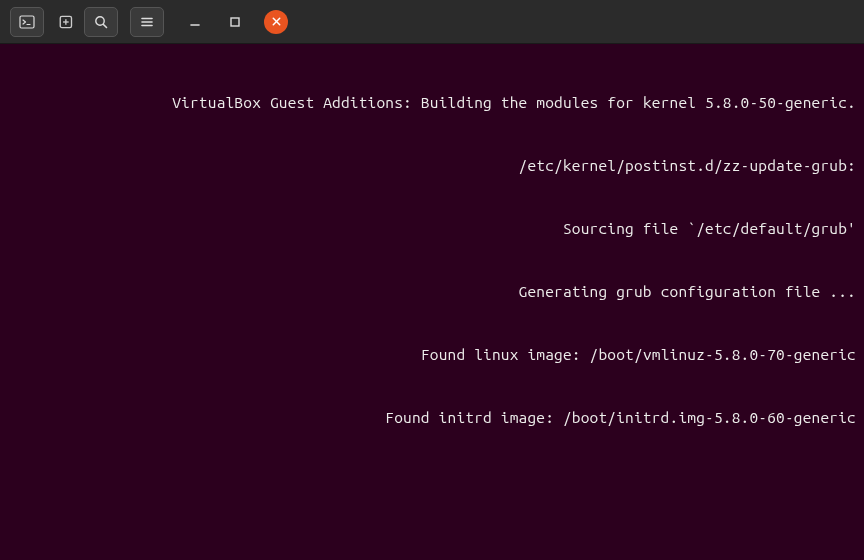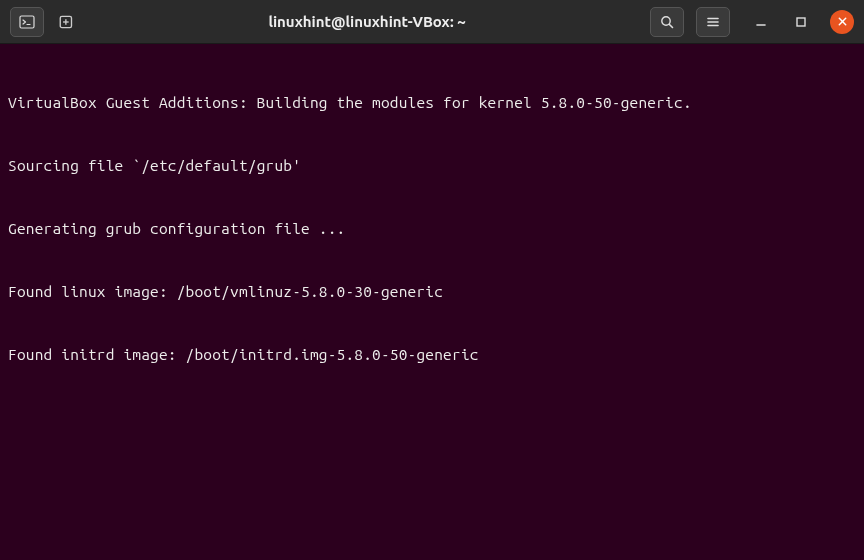--- a/index.html
+++ b/index.html
@@ -97,21 +97,21 @@
       color: #fff;
     }
     .terminal {
       padding: 6px 8px 8px 8px;
       color: #eeeeec;
       font-size: 15.5px;
       line-height: 21px;
       white-space: pre;
       letter-spacing: 0.2px;
     }
-    .line { white-space: pre; }
+    .line { white-space: pre; text-align: right; }
   </style>
 </head>
 <body>
 
 <div class="titlebar">
   <div class="titlebar-left">
     <div class="term-icon-btn">
       <svg viewBox="0 0 16 16">
         <rect x="1" y="2" width="14" height="12" rx="1.5" fill="none" stroke="#ddd" stroke-width="1.2"></rect>
         <path d="M4 6 L6.5 8 L4 10" fill="none" stroke="#ddd" stroke-width="1.2" stroke-linecap="round" stroke-linejoin="round"></path>
@@ -119,21 +119,20 @@
       </svg>
     </div>
     <div class="newtab-btn">
       <svg viewBox="0 0 16 16" width="18" height="18">
         <rect x="2" y="3" width="10" height="10" rx="1.5" fill="none" stroke="#ccc" stroke-width="1.2"></rect>
         <line x1="7" y1="5.5" x2="7" y2="10.5" stroke="#ccc" stroke-width="1.2"></line>
         <line x1="4.5" y1="8" x2="9.5" y2="8" stroke="#ccc" stroke-width="1.2"></line>
       </svg>
     </div>
   </div>
-  <div class="title-center">linuxhint@linuxhint-VBox: ~</div>
   <div class="titlebar-right">
     <div class="tb-btn">
       <svg viewBox="0 0 16 16">
         <circle cx="7" cy="7" r="4.2" fill="none" stroke="#ddd" stroke-width="1.4"></circle>
         <line x1="10.2" y1="10.2" x2="13.5" y2="13.5" stroke="#ddd" stroke-width="1.6" stroke-linecap="round"></line>
       </svg>
     </div>
     <div class="tb-btn">
       <svg viewBox="0 0 16 16">
         <line x1="3" y1="4.5" x2="13" y2="4.5" stroke="#ddd" stroke-width="1.6" stroke-linecap="round"></line>
@@ -157,24 +156,25 @@
           <line x1="2.5" y1="2.5" x2="9.5" y2="9.5" stroke="#fff" stroke-width="1.6" stroke-linecap="round"></line>
           <line x1="9.5" y1="2.5" x2="2.5" y2="9.5" stroke="#fff" stroke-width="1.6" stroke-linecap="round"></line>
         </svg>
       </div>
     </div>
   </div>
 </div>
 
 <div class="terminal">
   <div class="line">VirtualBox Guest Additions: Building the modules for kernel 5.8.0-50-generic.</div>
+  <div class="line">/etc/kernel/postinst.d/zz-update-grub:</div>
   <div class="line">Sourcing file `/etc/default/grub'</div>
   <div class="line">Generating grub configuration file ...</div>
-  <div class="line">Found linux image: /boot/vmlinuz-5.8.0-30-generic</div>
-  <div class="line">Found initrd image: /boot/initrd.img-5.8.0-50-generic</div>
+  <div class="line">Found linux image: /boot/vmlinuz-5.8.0-70-generic</div>
+  <div class="line">Found initrd image: /boot/initrd.img-5.8.0-60-generic</div>
   
   
   
   
   
   
   
   
   
   

